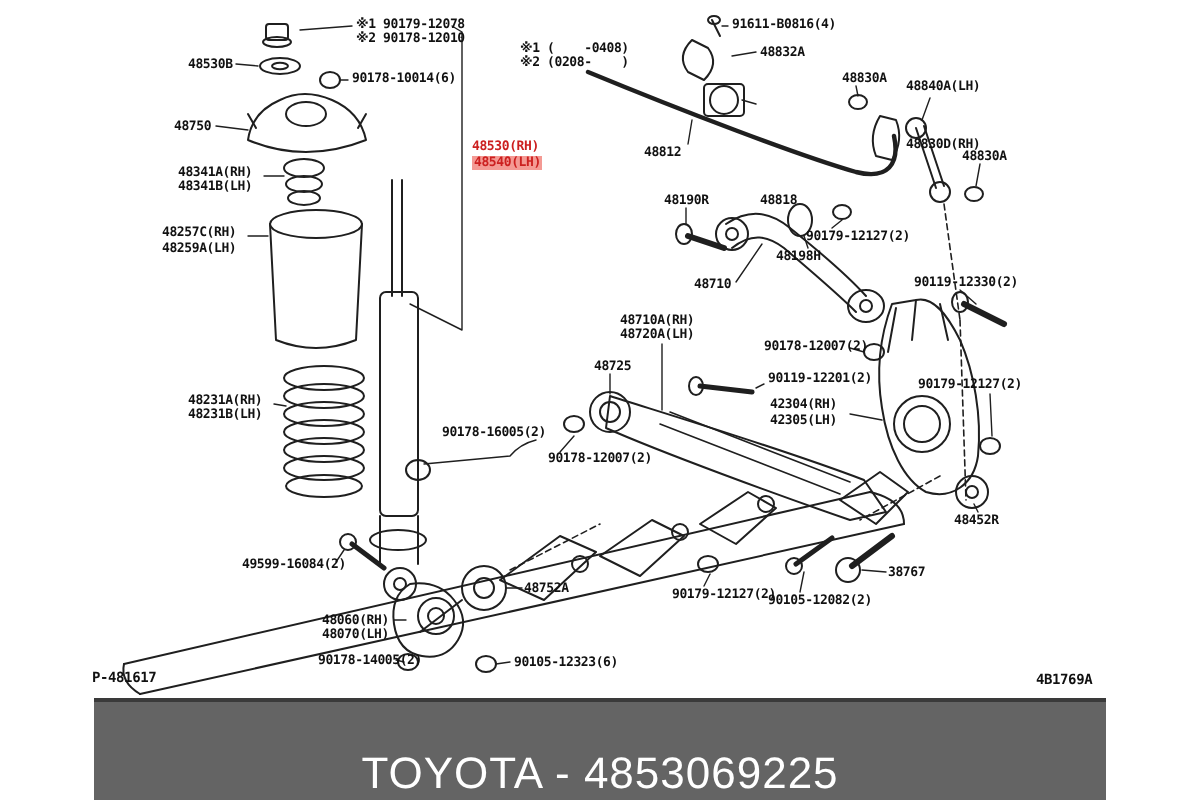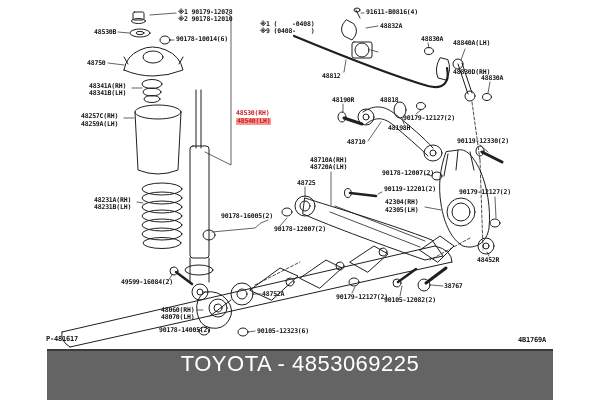--- a/index.html
+++ b/index.html
@@ -7,27 +7,27 @@
     width:600px;height:400px;position:relative;overflow:hidden;
     background:#fff;font-family:"DejaVu Sans Mono","DejaVu Sans",monospace;
     --red:#cc2020;--hl:#f49a94;
   }
   #art{position:absolute;left:0;top:0;}
   #label-layer{position:absolute;left:0;top:0;width:600px;height:312px;}
   .plabel{
     position:absolute;font-size:6.5px;line-height:7px;font-weight:bold;
     color:#111;letter-spacing:-0.2px;white-space:pre;cursor:default;
   }
-  .plabel.red{color:var(--red);margin-top:40px;}
+  .plabel.red{color:var(--red);}
   .plabel.hl{background:var(--hl);padding:0 1px;}
   .plate{position:absolute;font-size:7px;font-weight:bold;color:#111;letter-spacing:-0.2px;}
   #footer-bar{
     position:absolute;left:47px;top:349px;width:506px;height:51px;
     background:#646464;border-top:2px solid #3a3a3a;box-sizing:border-box;
-    display:flex;align-items:flex-start;justify-content:center;gap:30px;
+    display:flex;align-items:flex-end;justify-content:center;gap:30px;
     font-family:"Liberation Sans",sans-serif;font-size:22px;color:#fff;letter-spacing:0.5px;
   }
 </style>
 </head>
 <body style="--red: #cc2020; --hl: #f49a94;">
 
 <svg id="art" width="600" height="400" viewBox="0 0 600 400" stroke="#1f1f1f" fill="none" stroke-width="1" stroke-linecap="round" stroke-linejoin="round">
 
   <g>
     <rect x="133" y="12" width="11" height="8" rx="1.5"></rect>
@@ -200,21 +200,21 @@
     <div class="plabel" style="left: 178px; top: 9px;">※1 90179-12078</div>
     <div class="plabel" style="left: 178px; top: 16px;">※2 90178-12010</div>
     <div class="plabel" style="left: 94px; top: 29px;">48530B</div>
     <div class="plabel" style="left: 176px; top: 36px;">90178-10014(6)</div>
     <div class="plabel" style="left: 87px; top: 60px;">48750</div>
     <div class="plabel" style="left: 89px; top: 83px;">48341A(RH)</div>
     <div class="plabel" style="left: 89px; top: 90px;">48341B(LH)</div>
     <div class="plabel" style="left: 81px; top: 113px;">48257C(RH)</div>
     <div class="plabel" style="left: 81px; top: 121px;">48259A(LH)</div>
     <div class="plabel" style="left: 260px; top: 21px;">※1 (    -0408)</div>
-    <div class="plabel" style="left: 260px; top: 28px;">※9 (0408-    )</div>
+    <div class="plabel" style="left: 260px; top: 28px;">※2 (0208-    )</div>
     <div class="plabel" style="left: 366px; top: 9px;">91611-B0816(4)</div>
     <div class="plabel" style="left: 380px; top: 23px;">48832A</div>
     <div class="plabel" style="left: 421px; top: 36px;">48830A</div>
     <div class="plabel" style="left: 453px; top: 33px; margin-top: 36px;">48830D(RH)</div>
     <div class="plabel" style="left: 453px; top: 40px;">48840A(LH)</div>
     <div class="plabel" style="left: 380px; top: 49px; margin-top: 48px;">48818</div>
     <div class="plabel red" style="left: 236px; top: 70px;">48530(RH)</div>
     <div class="plabel red hl" style="left: 236px; top: 78px;">48540(LH)</div>
     <div class="plabel" style="left: 322px; top: 73px;">48812</div>
     <div class="plabel" style="left: 481px; top: 75px;">48830A</div>

